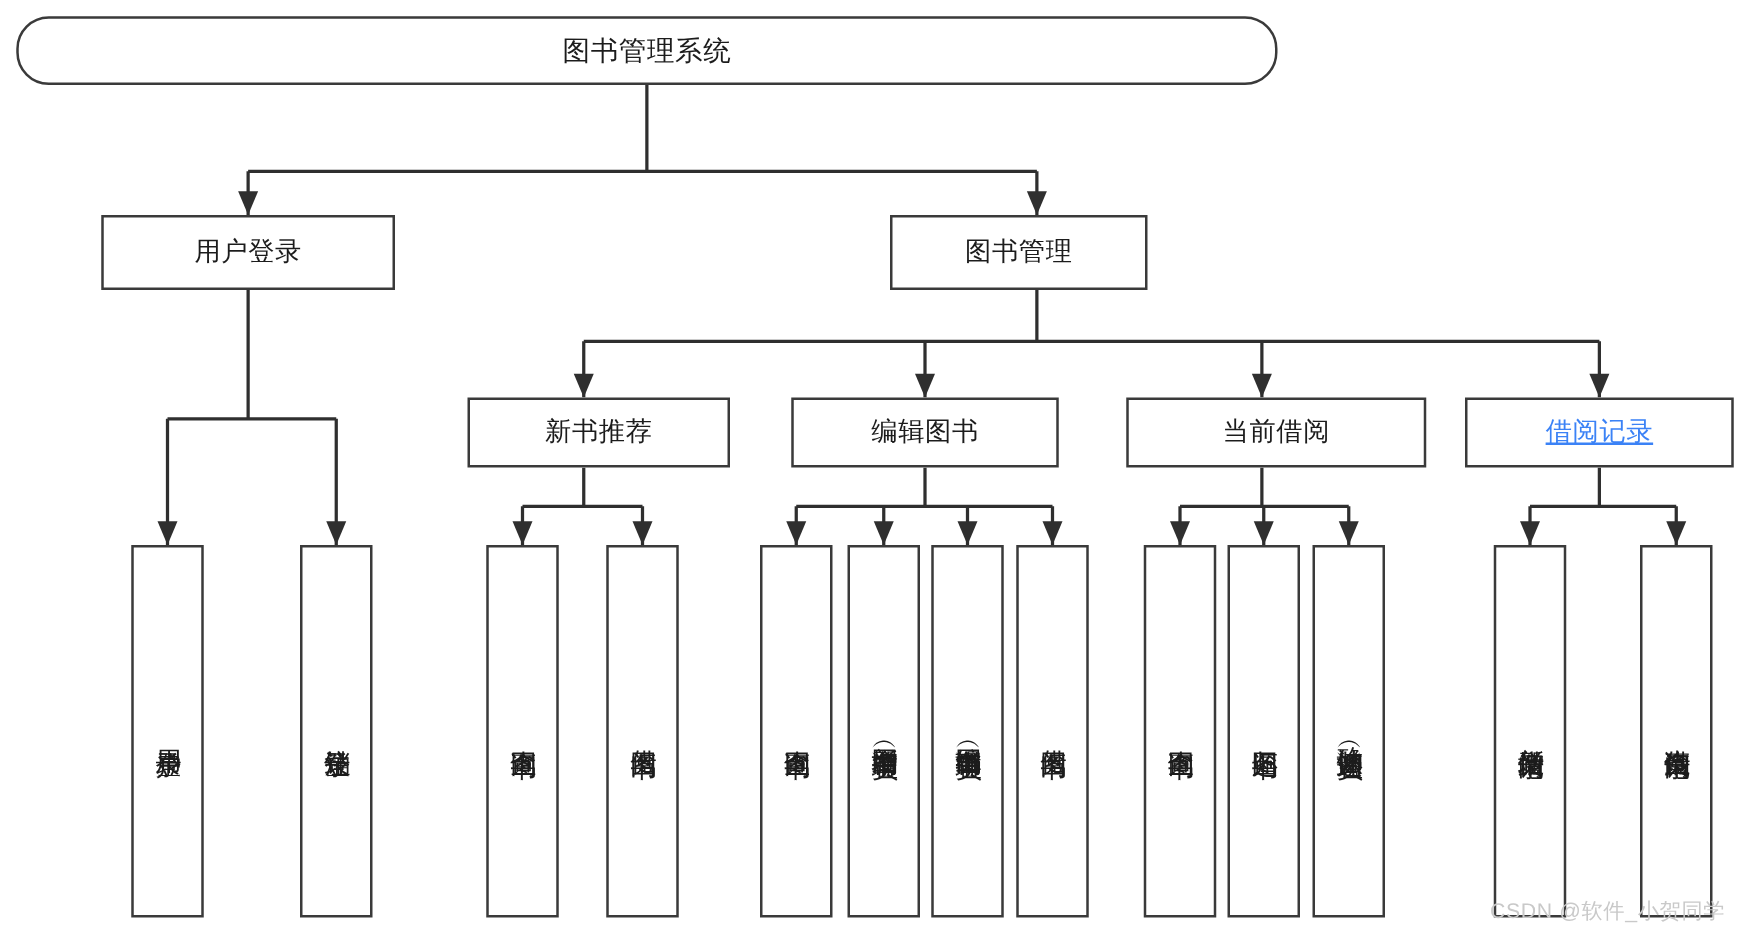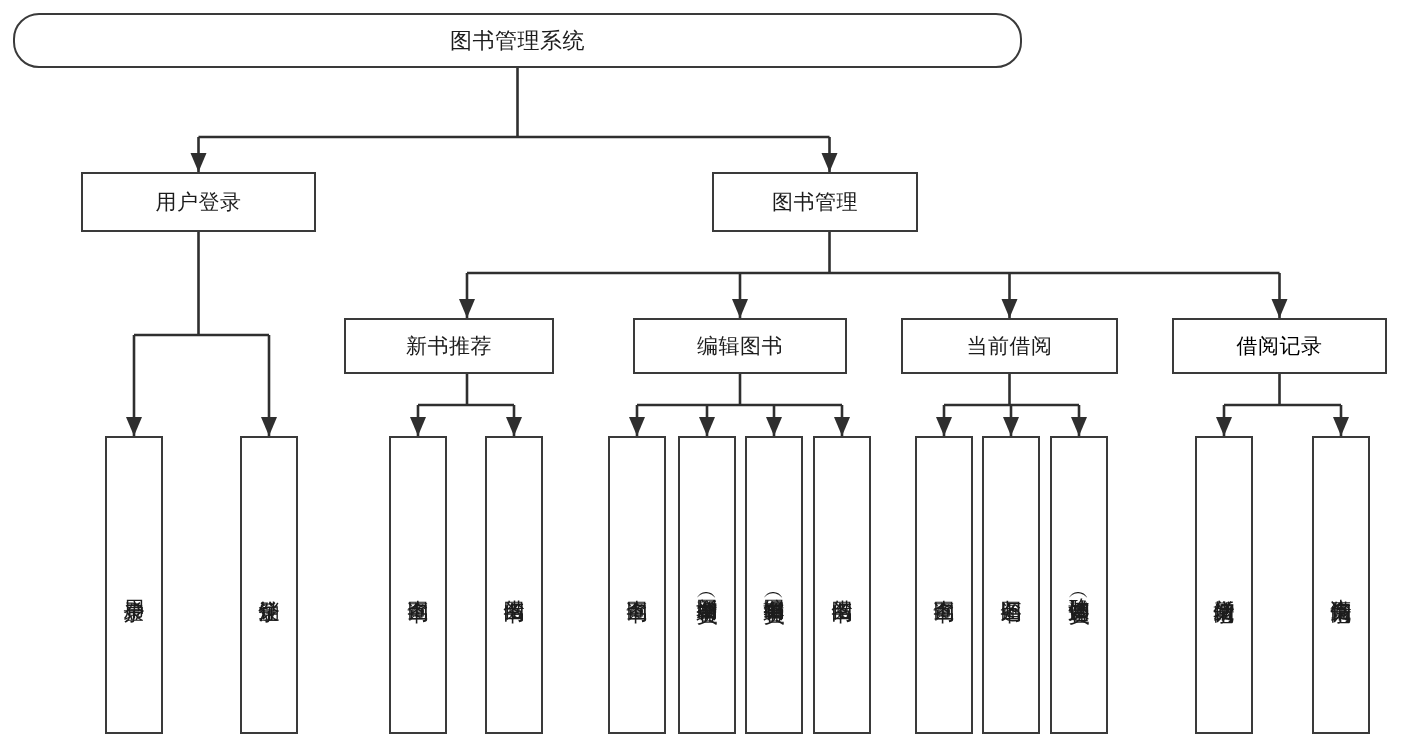--- a/index.html
+++ b/index.html
@@ -129,31 +129,31 @@
   <div id="nodes">
       <div class="node horiz root" style="left: 13px; top: 13px; width: 1009px; height: 55px; border-color: rgb(58, 58, 58); background: rgb(255, 255, 255); border-radius: 26px;">
         <span class="label" style="color: rgb(28, 28, 28);">图书管理系统</span>
       </div>
       <div class="node horiz" style="left: 81px; top: 172px; width: 235px; height: 60px; border-color: rgb(58, 58, 58); background: rgb(255, 255, 255);">
         <span class="label" style="color: rgb(28, 28, 28);">用户登录</span>
       </div>
       <div class="node horiz" style="left: 712px; top: 172px; width: 206px; height: 60px; border-color: rgb(58, 58, 58); background: rgb(255, 255, 255);">
         <span class="label" style="color: rgb(28, 28, 28);">图书管理</span>
       </div>
-      <div class="node horiz" style="left: 344px; top: 318px; width: 210px; height: 56px; border-color: rgb(58, 58, 58); background: rgb(255, 255, 255);">
+      <div class="node horiz" style="left: 374px; top: 318px; width: 210px; height: 56px; border-color: rgb(58, 58, 58); background: rgb(255, 255, 255);">
         <span class="label" style="color: rgb(28, 28, 28);">新书推荐</span>
       </div>
       <div class="node horiz" style="left: 633px; top: 318px; width: 214px; height: 56px; border-color: rgb(58, 58, 58); background: rgb(255, 255, 255);">
         <span class="label" style="color: rgb(28, 28, 28);">编辑图书</span>
       </div>
-      <div class="node horiz" style="left: 901px; top: 318px; width: 217px; height: 56px; border-color: rgb(58, 58, 58); background: rgb(255, 255, 255);">
+      <div class="node horiz" style="left: 901px; top: 318px; width: 240px; height: 56px; border-color: rgb(58, 58, 58); background: rgb(255, 255, 255);">
         <span class="label" style="color: rgb(28, 28, 28);">当前借阅</span>
       </div>
       <div class="node horiz" style="left: 1172px; top: 318px; width: 215px; height: 56px; border-color: rgb(58, 58, 58); background: rgb(255, 255, 255);">
-        <span class="label" style="color: #000000;">借阅记录</span>
+        <span class="label" style="color: #3b82f6; text-decoration: underline;">借阅记录</span>
       </div>
       <div class="node vert" style="left: 105px; top: 436px; width: 58px; height: 298px; border-color: rgb(58, 58, 58); background: rgb(255, 255, 255);">
         <span class="label" style="color: rgb(28, 28, 28);">用户登录</span>
       </div>
       <div class="node vert" style="left: 240px; top: 436px; width: 58px; height: 298px; border-color: rgb(58, 58, 58); background: rgb(255, 255, 255);">
         <span class="label" style="color: rgb(28, 28, 28);">注销登录</span>
       </div>
       <div class="node vert" style="left: 389px; top: 436px; width: 58px; height: 298px; border-color: rgb(58, 58, 58); background: rgb(255, 255, 255);">
         <span class="label" style="color: rgb(28, 28, 28);">查询图书</span>
       </div>
@@ -181,13 +181,14 @@
       <div class="node vert" style="left: 1050px; top: 436px; width: 58px; height: 298px; border-color: rgb(58, 58, 58); background: rgb(255, 255, 255);">
         <span class="label" style="color: rgb(28, 28, 28);">确认归还（管理员）</span>
       </div>
       <div class="node vert" style="left: 1195px; top: 436px; width: 58px; height: 298px; border-color: rgb(58, 58, 58); background: rgb(255, 255, 255);">
         <span class="label" style="color: rgb(28, 28, 28);">新增借阅记录</span>
       </div>
       <div class="node vert" style="left: 1312px; top: 436px; width: 58px; height: 298px; border-color: rgb(58, 58, 58); background: rgb(255, 255, 255);">
         <span class="label" style="color: rgb(28, 28, 28);">查询借阅记录</span>
       </div>
     </div>
+  <div class="watermark" style="left: 1192px; top: 717px; color: rgb(201, 201, 201);">CSDN @软件_小贺同学</div>
 </div>
 
 </body></html>

